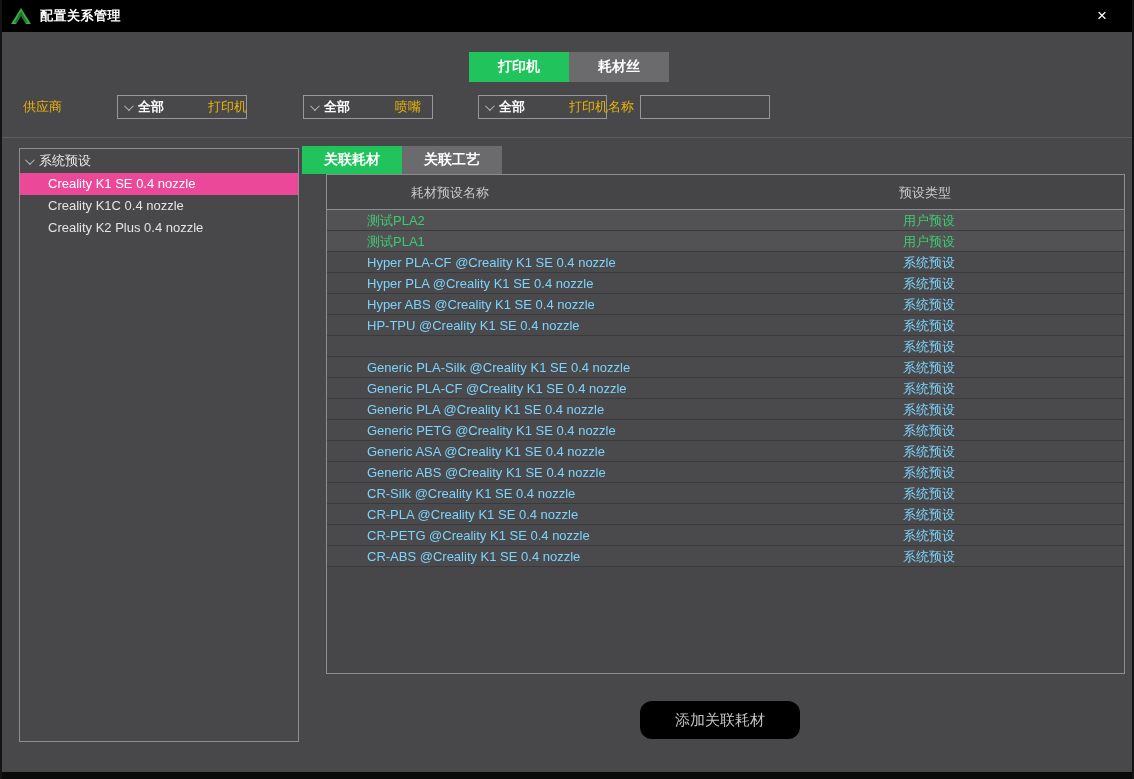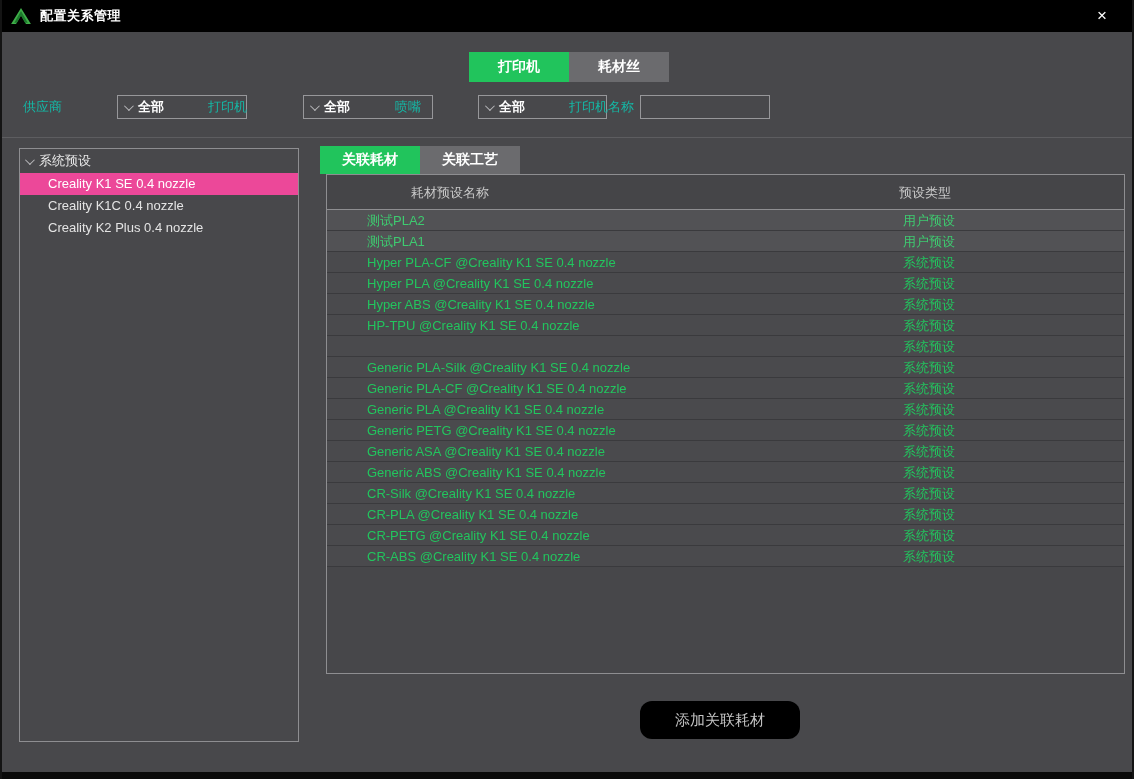--- a/index.html
+++ b/index.html
@@ -16,51 +16,51 @@
   .titlebar .spacer{flex:1;}
   .close-btn{width:44px;height:32px;color:#fff;font-size:17px;display:flex;align-items:center;
     justify-content:center;cursor:pointer;}
   
   .top-tabs{position:absolute;left:467px;top:52px;display:flex;height:30px;}
   .tab{min-width:100px;height:30px;display:flex;align-items:center;justify-content:center;
     color:#fff;font-size:14px;font-weight:bold;background:#6b6b6e;cursor:pointer;}
   .tab.active{background:var(--accent,#21c45c);}
   
   .filter-row{position:absolute;left:0;top:95px;width:100%;height:24px;}
-  .flabel{position:absolute;top:0;height:24px;line-height:24px;color:#14b8a6;font-size:13px;}
+  .flabel{position:absolute;top:0;height:24px;line-height:24px;color:#eab308;font-size:13px;}
   .fbox{position:absolute;top:0;height:24px;border:1px solid #97979a;background:transparent;
     display:flex;align-items:center;padding:0 6px;cursor:pointer;margin-left:48px;}
   .fbox .chev{margin-right:7px;}
   .fbox .val{color:#fff;font-size:13px;font-weight:bold;}
   .chev{display:inline-block;width:7px;height:7px;border-right:1.6px solid #b7b7ba;
     border-bottom:1.6px solid #b7b7ba;transform:rotate(45deg) translateY(-2px);}
   .ftext{position:absolute;top:0;height:24px;border:1px solid #97979a;background:transparent;
     color:#fff;font-size:13px;padding:0 6px;outline:none;}
   .hsep{position:absolute;left:0;top:137px;width:100%;height:1px;background:#5d5d60;}
   
   .sidebar{position:absolute;left:17px;top:148px;width:280px;height:594px;
     border:1px solid #8e8e91;overflow:hidden;}
   .tree-group{height:24px;display:flex;align-items:center;padding-left:5px;color:#e8e8e8;
     font-size:13px;cursor:pointer;}
   .tree-group .chev{margin-right:7px;}
   .tree-item{height:22px;line-height:22px;padding-left:28px;color:#e4e4e4;font-size:13px;
     white-space:nowrap;cursor:pointer;}
   .tree-item.selected{background:#ec4899;color:#fff;}
   
-  .panel-tabs{position:absolute;left:318px;top:146px;display:flex;height:28px;}
+  .panel-tabs{position:absolute;left:300px;top:146px;display:flex;height:28px;}
   .panel-tabs .tab{min-width:100px;height:28px;font-size:14px;}
   
   .table{position:absolute;left:318px;top:174px;width:799px;height:500px;
     border:1px solid #8e8e91;background:#47474a;margin-left:6px;}
   .thead{position:relative;height:35px;border-bottom:1px solid #8e8e91;background:#454548;}
   .th{position:absolute;top:0;height:35px;line-height:35px;color:#c9c9c9;font-size:13px;}
   .th.c1{left:84px;} .th.c2{left:572px;}
   .trow{position:relative;height:21px;border-bottom:1px solid #3a3a3d;background:#4a4a4d;}
   .trow.user{background:#525255;}
-  .trow .cell{position:absolute;top:0;height:21px;line-height:21px;font-size:13px;color:#22c55e;
+  .trow .cell{position:absolute;top:0;height:21px;line-height:21px;font-size:13px;color:#7dd3fc;
     white-space:nowrap;}
   .trow .name{left:40px;} .trow .type{left:576px;}
   .trow.user .cell{color:var(--user-green,#3ecb70);}
   
   .add-btn{position:absolute;left:638px;top:701px;width:160px;height:38px;border:none;
     border-radius:12px;background:#000000;color:#c4c4c4;font-size:15px;cursor:default;}
   .bottom-strip{position:absolute;left:-2px;bottom:0;width:1134px;height:7px;background:#0a0a0a;}
 </style>
 </head>
 <body>

